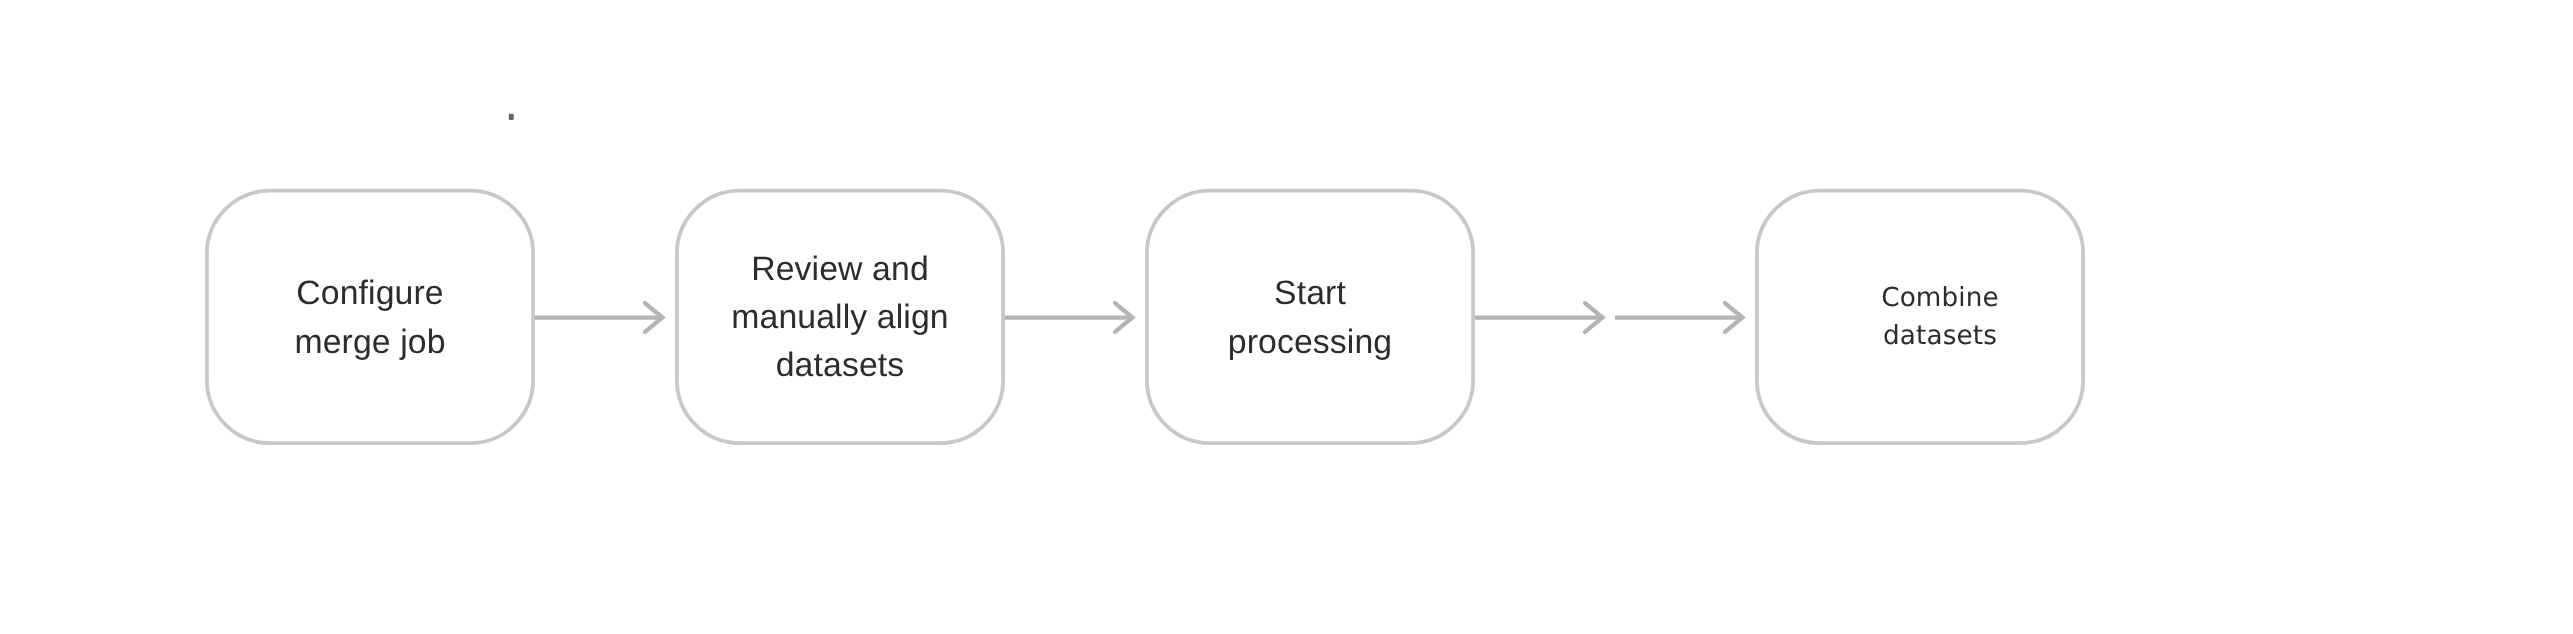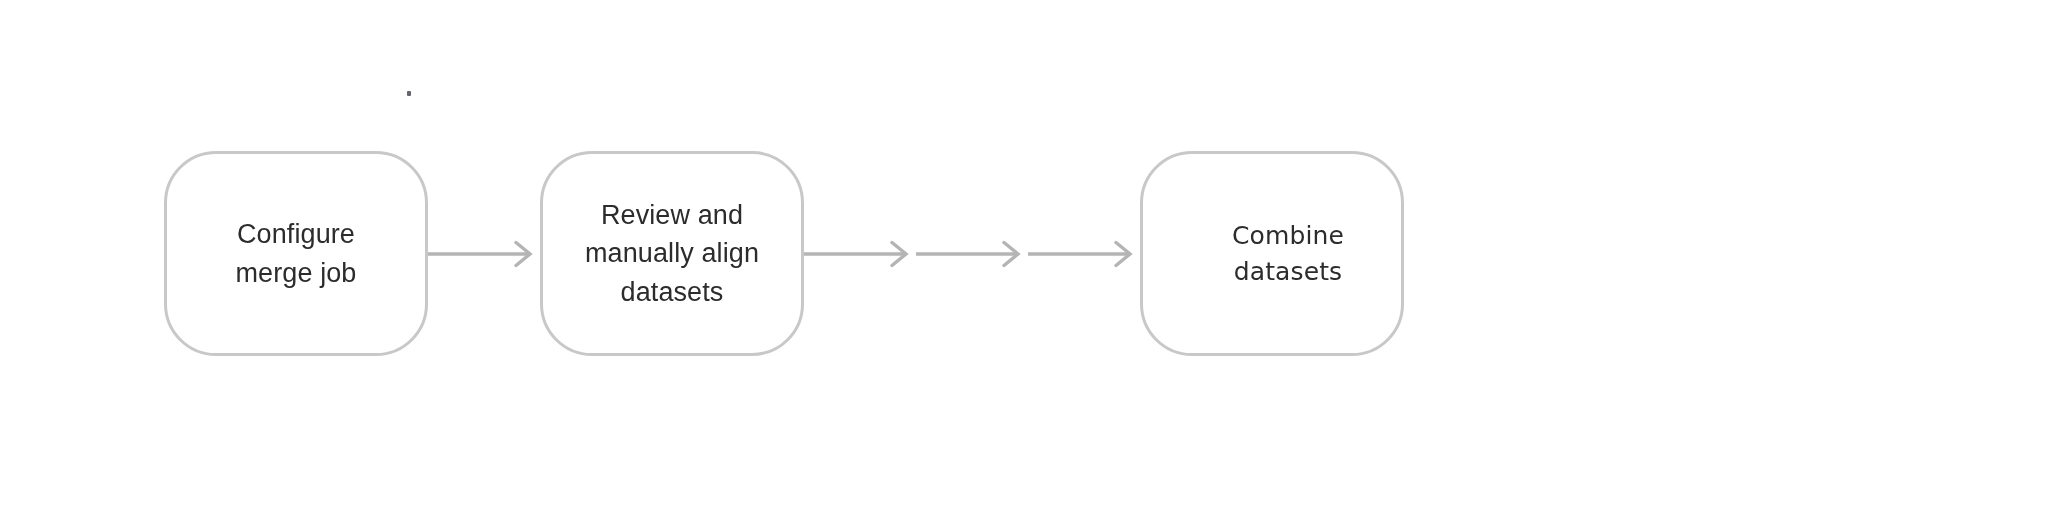--- a/index.html
+++ b/index.html
@@ -54,21 +54,21 @@
     color: #2c2c2c;
     text-align: center;
     letter-spacing: 0.1px;
     white-space: pre-line;
     font-family: "Liberation Sans", sans-serif;
   }
 
   
   .node.alt .node-label {
     font-family: "DejaVu Sans", sans-serif;
-    font-size: 25px;
+    font-size: 21px;
     margin-left: 32px;
   }
 
   
   .connector {
     flex: 0 0 auto;
     width: 112px;
     height: 32px;
     position: relative;
     display: block;
@@ -118,20 +118,24 @@
 datasets</div>
     </div>
 
     <div class="connector">
       <svg viewBox="0 0 112 32" xmlns="http://www.w3.org/2000/svg">
         <line x1="0" y1="16" x2="100" y2="16" stroke="#b4b4b4" stroke-width="3.4" stroke-linecap="butt"></line>
         <polyline points="88,4.5 102,16 88,27.5" fill="none" stroke="#b4b4b4" stroke-width="3.4" stroke-linecap="round" stroke-linejoin="miter"></polyline>
       </svg>
     </div>
 
+    <div class="node">
+      <div class="node-label">Start
+processing</div>
+    </div>
 
     <div class="connector">
       <svg viewBox="0 0 112 32" xmlns="http://www.w3.org/2000/svg">
         <line x1="0" y1="16" x2="100" y2="16" stroke="#b4b4b4" stroke-width="3.4" stroke-linecap="butt"></line>
         <polyline points="88,4.5 102,16 88,27.5" fill="none" stroke="#b4b4b4" stroke-width="3.4" stroke-linecap="round" stroke-linejoin="miter"></polyline>
       </svg>
     </div>
 
 
     <div class="connector">

